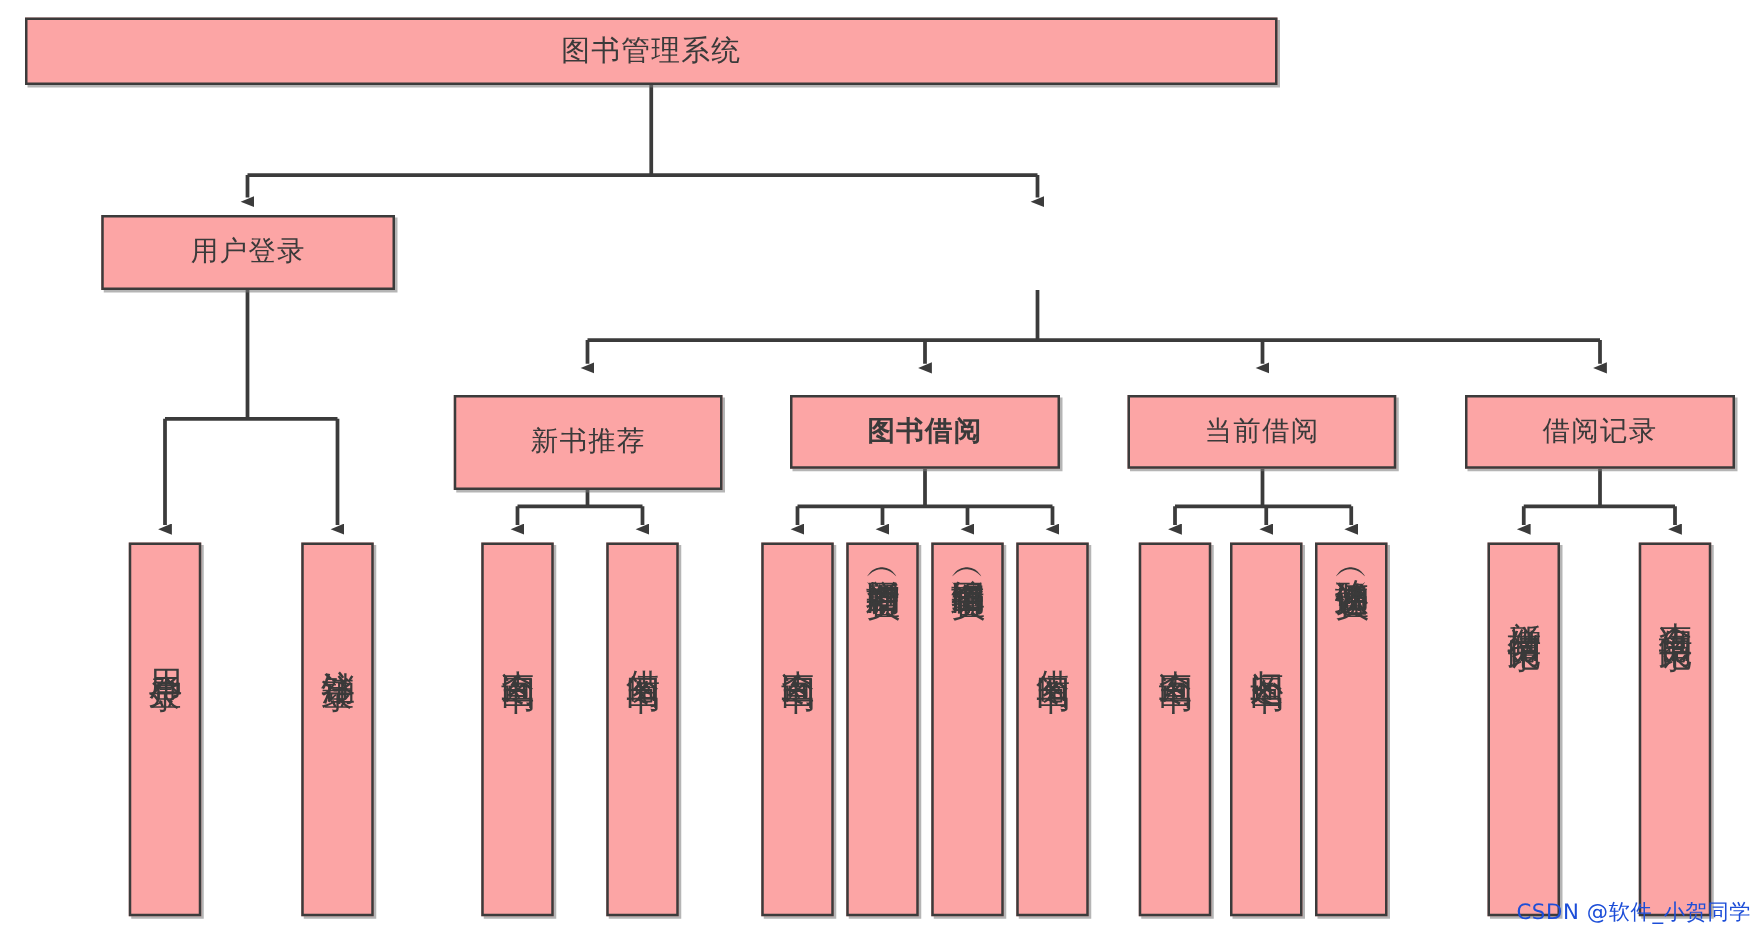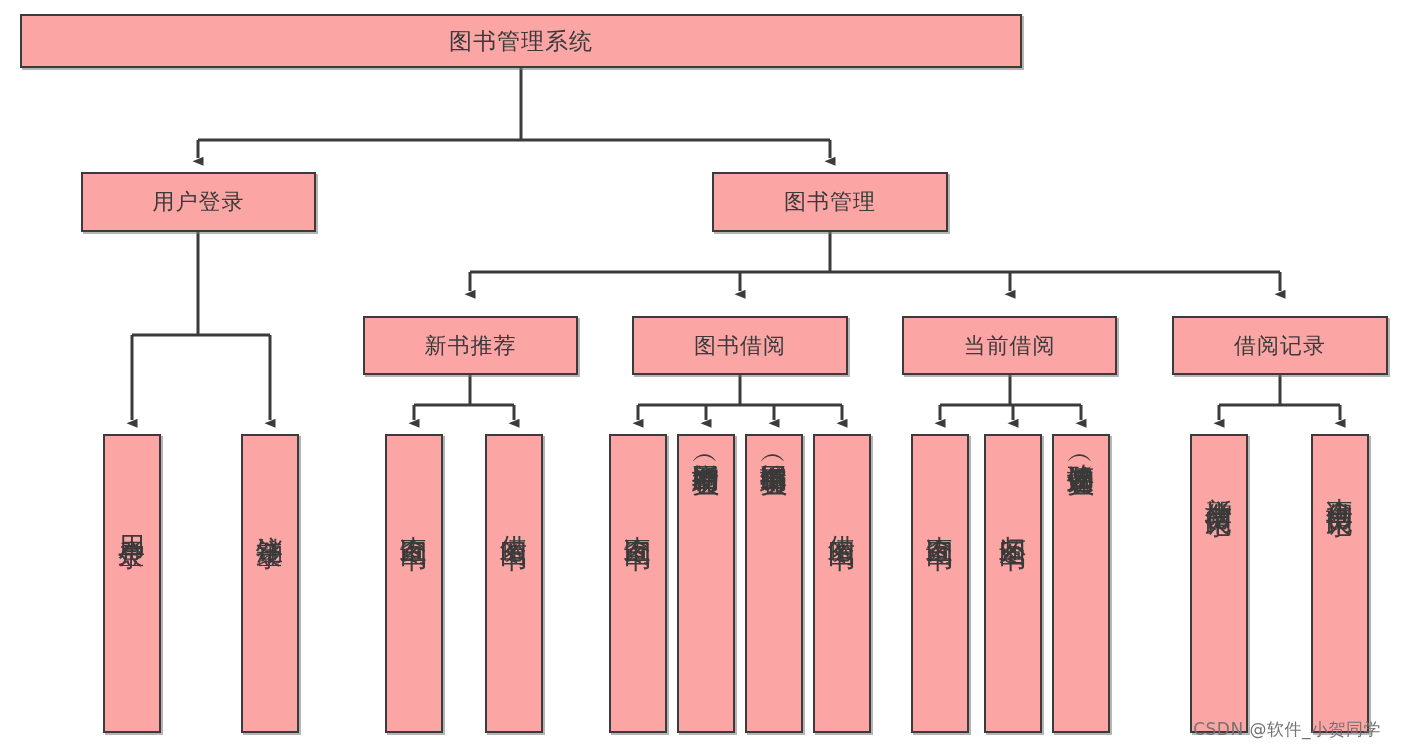--- a/index.html
+++ b/index.html
@@ -62,24 +62,24 @@
     line-height: 1.0;
     letter-spacing: 3px;
     white-space: nowrap;
   }
   .node.vert.tall .lbl {
     font-size: 27px;
     letter-spacing: 1px;
   }
   .watermark {
     position: absolute;
-    right: 24px;
+    right: 4px;
     bottom: 6px;
     font-size: 17px;
-    color: #737373;
+    color: #1d4ed8;
     letter-spacing: 0.5px;
     white-space: nowrap;
     margin-left: 36px;
   }
 </style>
 </head>
 <body>
 
 <div id="canvas">
 
@@ -136,28 +136,25 @@
     </g>
   </svg>
 
   <div class="node horiz root" style="left:20px; top:14px; width:1002px; height:54px;">
     <span class="lbl">图书管理系统</span>
   </div>
 
   <div class="node horiz" style="left:81px; top:172px; width:235px; height:60px;">
     <span class="lbl">用户登录</span>
   </div>
-  <div class="node horiz" style="left:712px; top:172px; width:236px; height:60px;">
-    <span class="lbl">图书管理</span>
-  </div>
-
-  <div class="node horiz" style="left:363px; top:316px; width:215px; height:59px;">
+
+  <div class="node horiz" style="left:363px; top:316px; width:215px; height:76px;">
     <span class="lbl">新书推荐</span>
   </div>
-  <div class="node horiz" style="left:632px; top:316px; width:216px; height:59px;">
+  <div class="node horiz" style="left:632px; top:316px; width:216px; height:59px;font-weight:bold;">
     <span class="lbl">图书借阅</span>
   </div>
   <div class="node horiz" style="left:1172px; top:316px; width:216px; height:59px;">
     <span class="lbl">借阅记录</span>
   </div>
   <div class="node horiz" style="left:902px; top:316px; width:215px; height:59px;">
     <span class="lbl">当前借阅</span>
   </div>
 
   <div class="node vert" style="left:103px; top:434px; width:58px; height:299px; padding-top:78px;">

